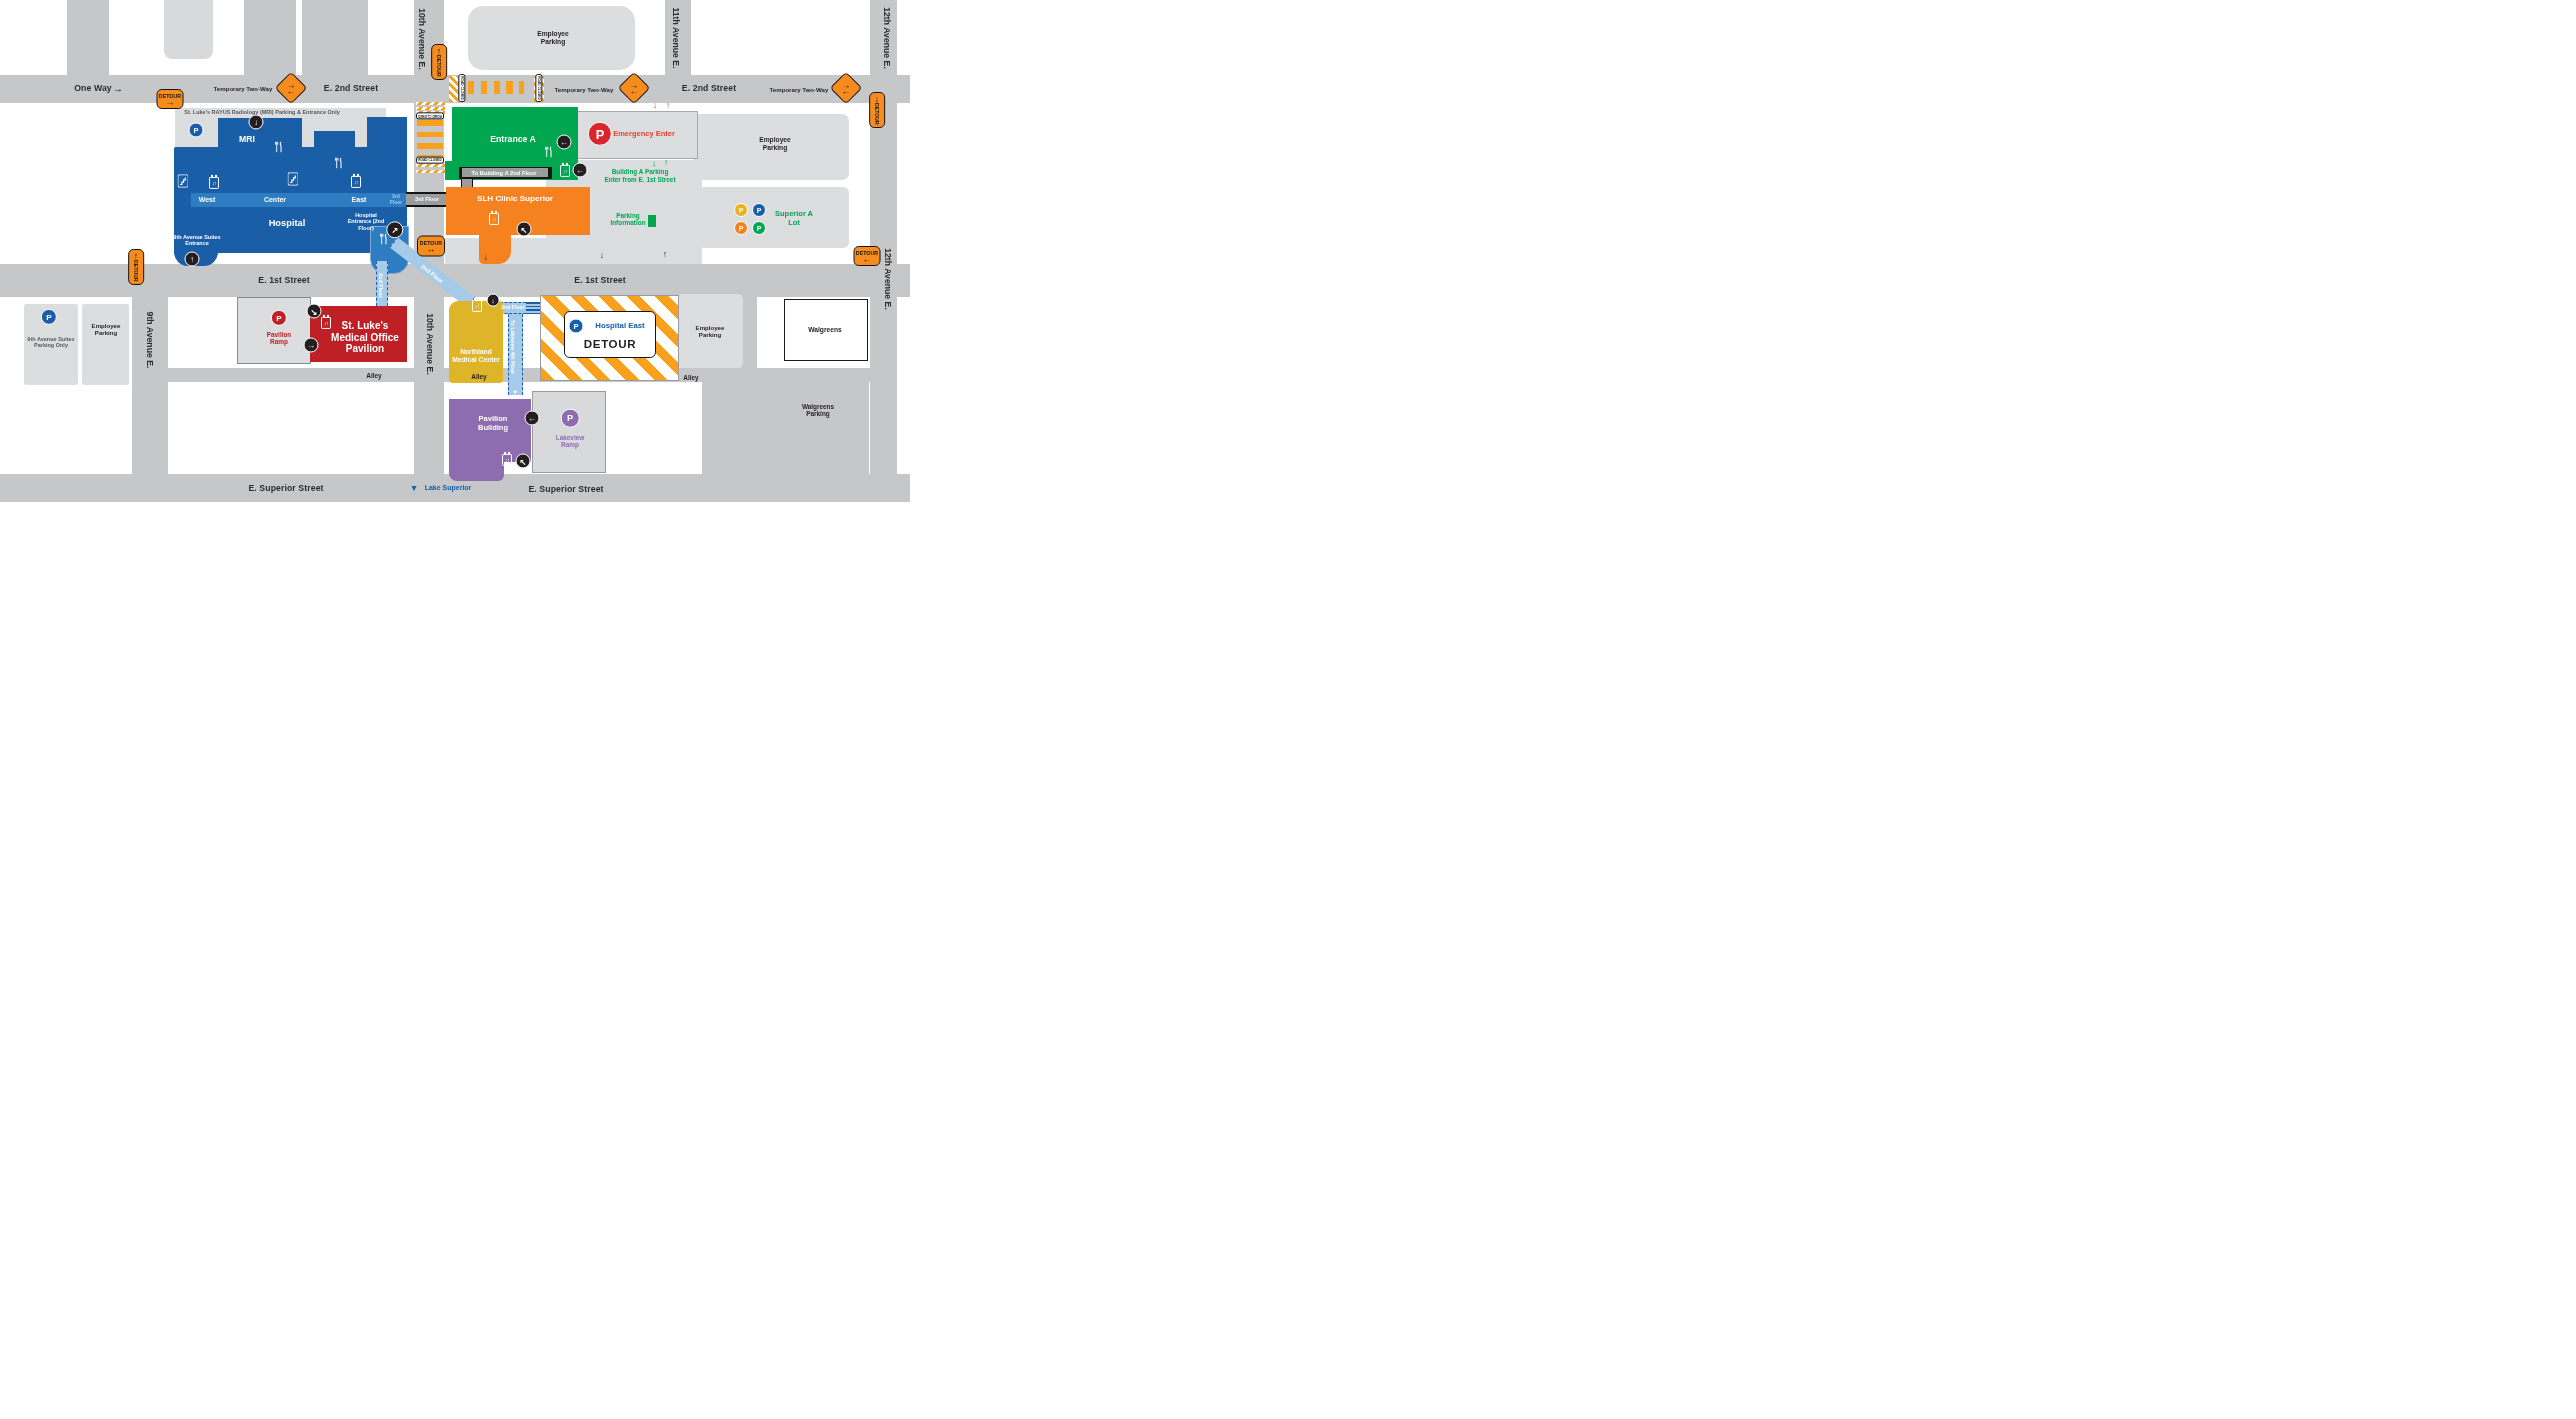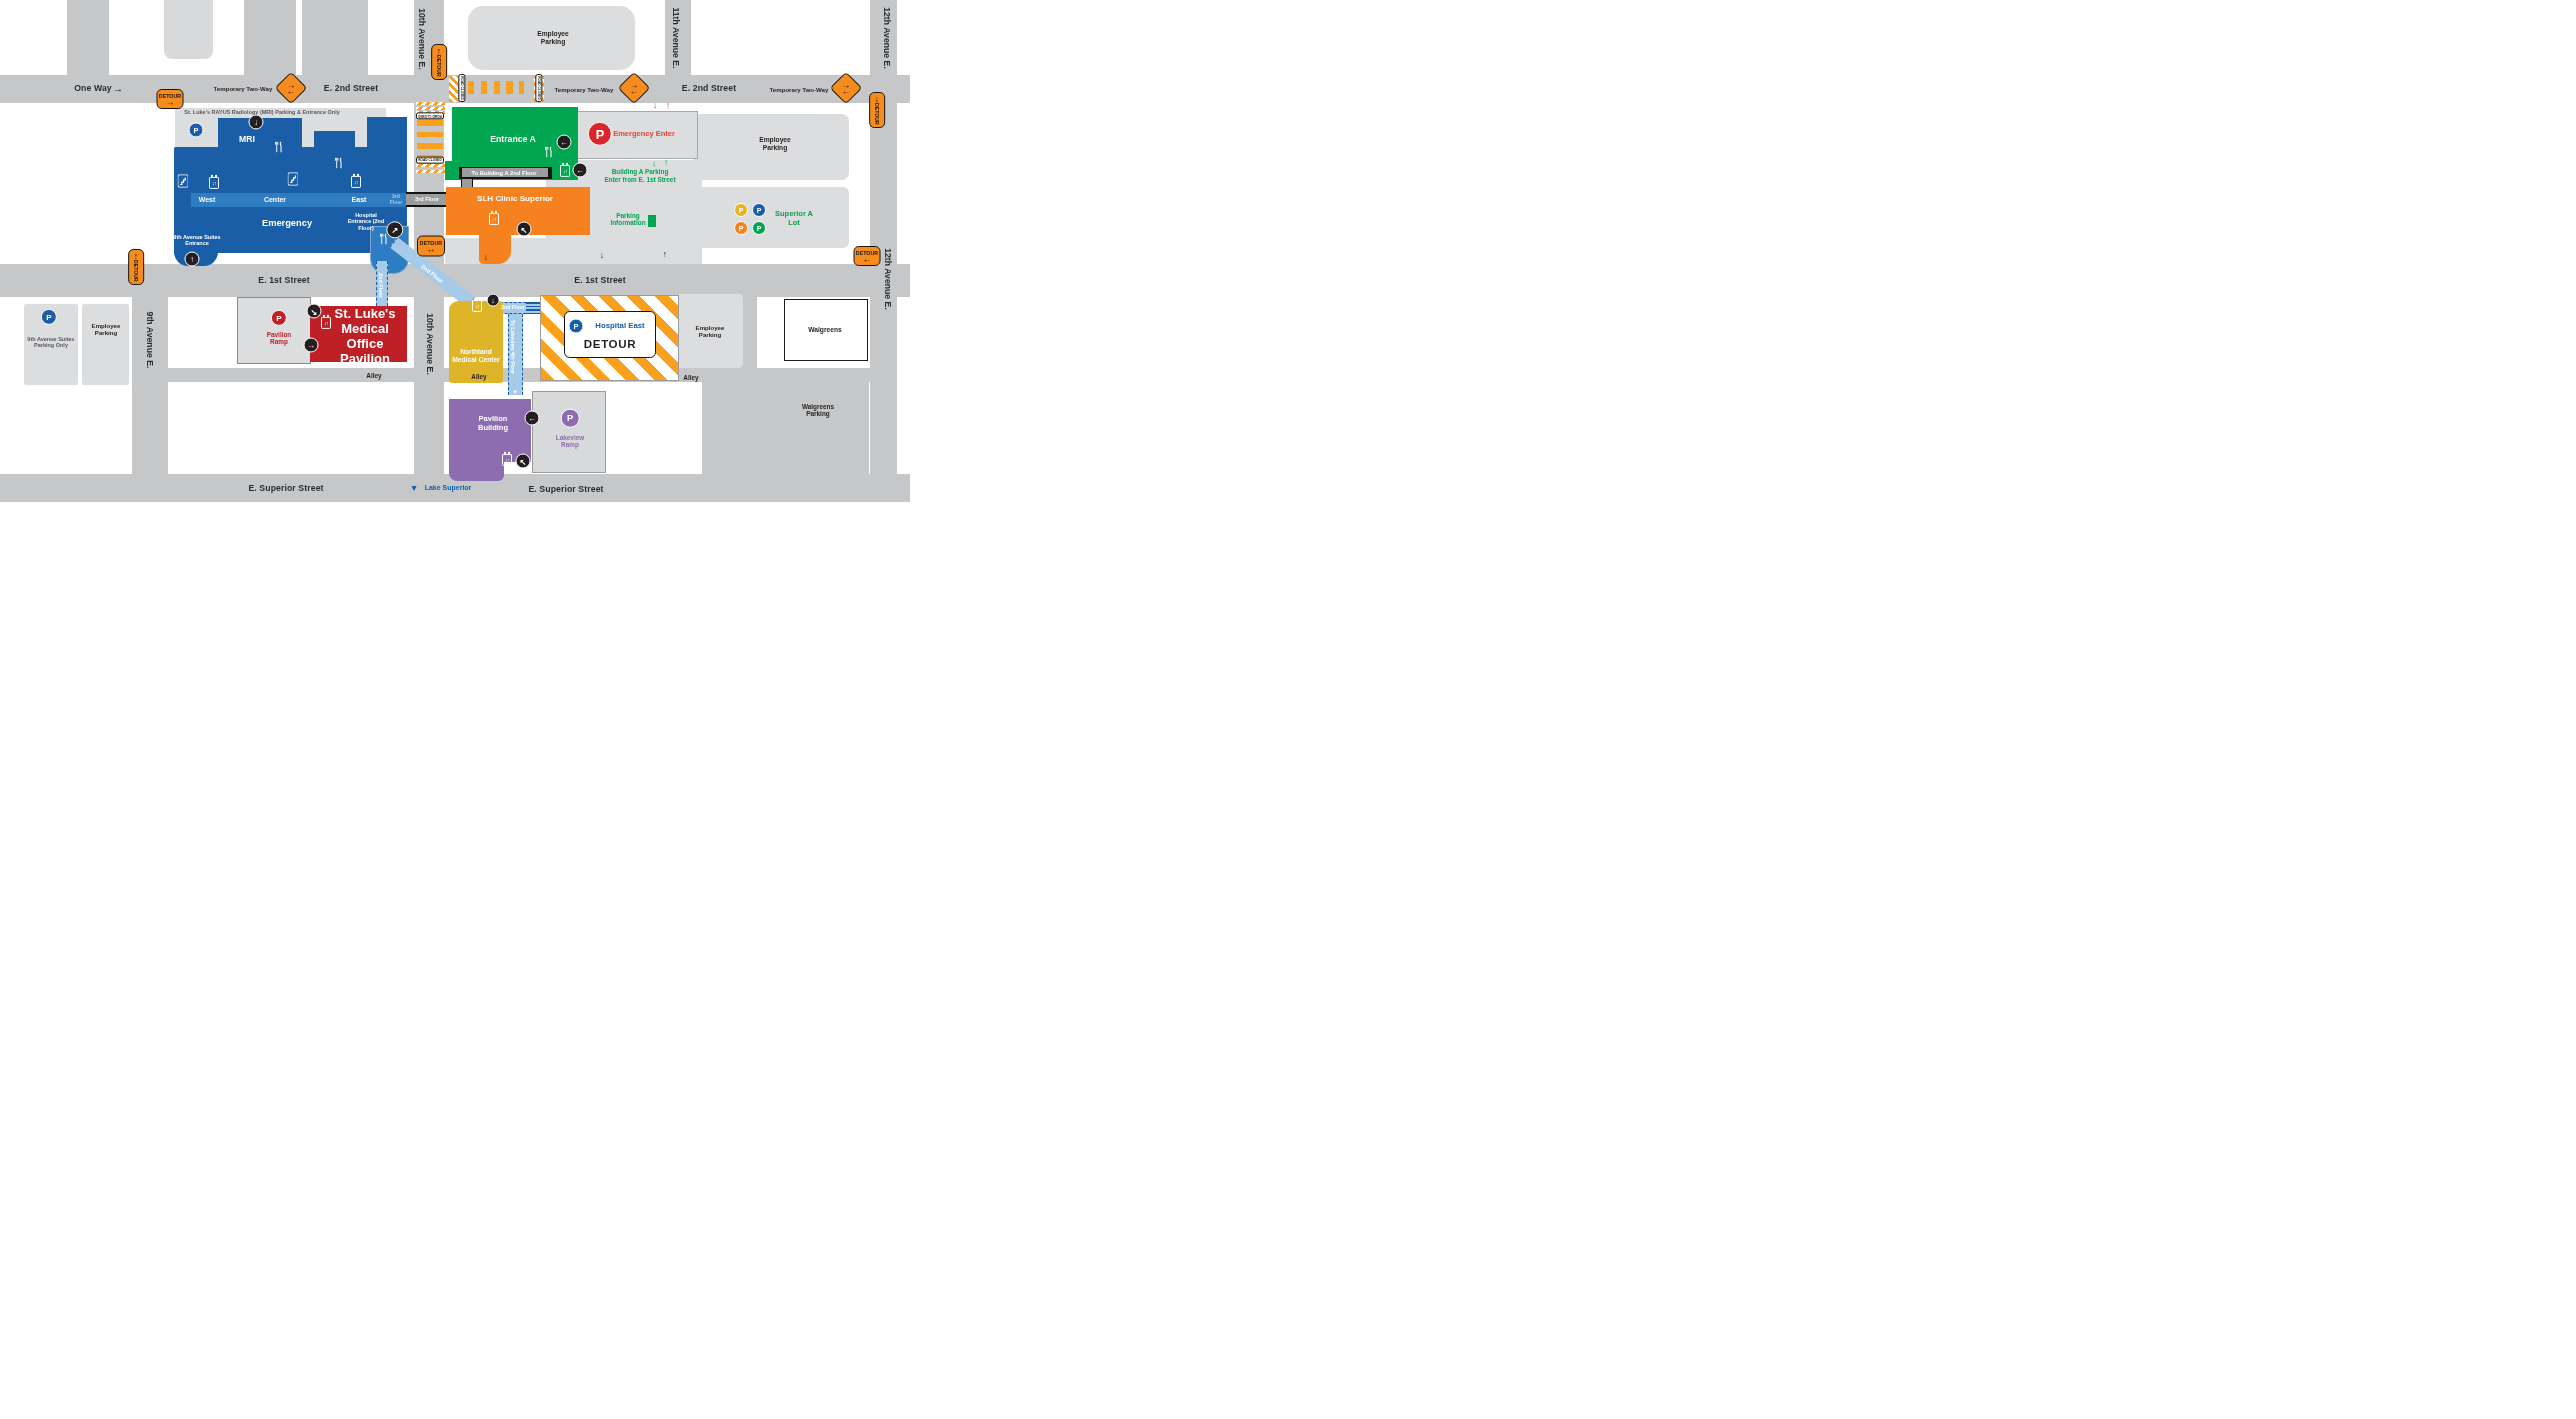--- a/index.html
+++ b/index.html
@@ -175,21 +175,21 @@
 
   <div class="abs hazard" style="left:540px;top:295px;width:139px;height:86px;border:1.7px solid #9a9b9d;box-sizing:border-box;"></div>
   <div class="abs" style="left:564px;top:311px;width:92px;height:47px;background:#fff;border:1.7px solid #141414;border-radius:5.8px;box-sizing:border-box;"></div>
   <span class="p" style="left:576px;top:326px;width:15px;height:15px;background:#1460aa;font-size:7.5px;border-width:1.2px;">
       <span>P</span>
     </span>
   <div class="t" style="left:620px;top:326px;font-size:7.8px;color:#1460aa;">Hospital East</div>
   <div class="t" style="left:610px;top:344px;font-size:11.6px;color:#231f20;letter-spacing:0.6px;">DETOUR</div>
 
   <div class="abs" style="left:310px;top:306px;width:97px;height:56px;background:#be2026;"></div>
-  <div class="t wrap bld-label" style="left:365px;top:337px;width:75px;font-size:13px;">St. Luke's Medical Office Pavilion</div>
+  <div class="t wrap bld-label" style="left:365px;top:337px;width:75px;font-size:10px;">St. Luke's Medical Office Pavilion</div>
   <span class="elev" style="left:326px;top:323px;">↓↑</span>
   <span class="circ" style="left:314px;top:311px;">↘</span>
   <span class="circ" style="left:311px;top:345px;">→</span>
   <span class="p" style="left:279px;top:318px;width:16.3px;height:16.3px;background:#be2026;font-size:8.1px;">
       <span>P</span>
     </span>
   <div class="t wrap" style="left:279px;top:338px;width:37px;font-size:6.4px;color:#be2026;">Pavilion Ramp</div>
 
   <div class="abs" style="left:449px;top:399px;width:82px;height:63px;background:#8d6cb0;"></div>
   <div class="abs" style="left:449px;top:461px;width:55px;height:20px;background:#8d6cb0;border-radius:0 0 5.8px 8.1px;"></div>
@@ -200,21 +200,21 @@
   <span class="p" style="left:570px;top:418px;width:18.6px;height:18.6px;background:#8d6cb0;font-size:9.3px;">
       <span>P</span>
     </span>
   <div class="t wrap" style="left:570px;top:441px;width:37px;font-size:6.4px;color:#8d6cb0;">Lakeview Ramp</div>
 
   <div class="abs" style="left:784px;top:299px;width:84px;height:62px;background:#fff;border:1.7px solid #1a1a1a;box-sizing:border-box;"></div>
   <div class="t" style="left:825px;top:330px;font-size:6.7px;color:#231f20;">Walgreens</div>
   <div class="t wrap" style="left:818px;top:410px;width:46px;font-size:6.4px;color:#231f20;">Walgreens Parking</div>
 
   <div class="t bld-label" style="left:247px;top:139px;font-size:8.7px;">MRI</div>
-  <div class="t bld-label" style="left:287px;top:223px;font-size:9.3px;">Emergency</div>
+  <div class="t bld-label" style="left:287px;top:223px;font-size:9.3px;">Hospital</div>
   <div class="t bld-label" style="left:207px;top:200px;font-size:7px;">West</div>
   <div class="t bld-label" style="left:275px;top:200px;font-size:7px;">Center</div>
   <div class="t bld-label" style="left:359px;top:200px;font-size:7px;">East</div>
   <div class="t wrap" style="left:396px;top:200px;width:20px;font-size:5px;color:#a5cbe8;">3rd Floor</div>
   <div class="t" style="left:427px;top:199px;font-size:5.5px;color:#fff;">3rd Floor</div>
   <div class="t wrap bld-label" style="left:366px;top:221px;width:46px;font-size:5.5px;">Hospital Entrance (2nd Floor)</div>
   <div class="t wrap bld-label" style="left:197px;top:240px;width:64px;font-size:5.5px;">9th Avenue Suites Entrance</div>
   <span class="circ" style="left:192px;top:259px;">↑</span>
   <span class="circ" style="left:395px;top:230px;width:17.4px;height:17.4px;">↗</span>
   <span class="circ" style="left:256px;top:122px;">↓</span>

